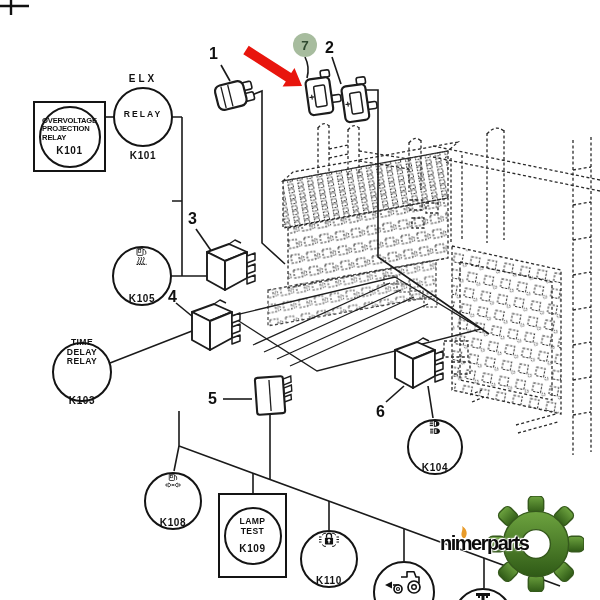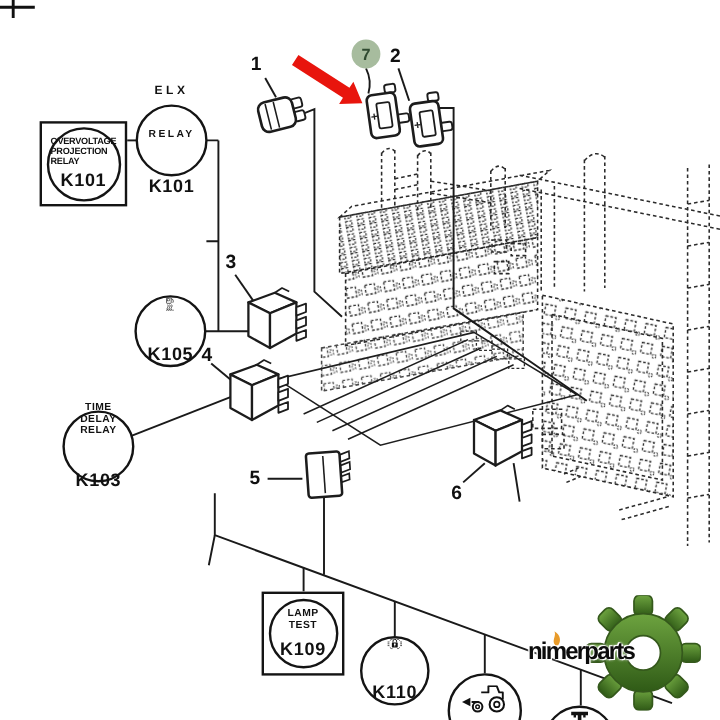--- a/index.html
+++ b/index.html
@@ -9,21 +9,21 @@
   .circle-label{position:absolute;z-index:2;background:#fff;border:2.2px solid #141414;border-radius:50%;
       display:flex;flex-direction:column;align-items:center;justify-content:center;
       text-align:center;font-weight:bold;color:#111;box-sizing:border-box;gap:25px;}
   .sq-box{position:absolute;z-index:2;background:#fff;border:2.4px solid #141414;
       display:flex;align-items:center;justify-content:center;box-sizing:border-box;}
   .inner-circle{border:2px solid #141414;border-radius:50%;background:#fff;
       display:flex;flex-direction:column;align-items:center;justify-content:center;
       text-align:center;font-weight:bold;box-sizing:border-box;}
   .t8{font-size:7.6px;line-height:1.12;letter-spacing:-0.2px;}
   .t9{font-size:8.6px;line-height:1.15;letter-spacing:0.4px;}
-  .code{font-size:15px;letter-spacing:0.6px;margin-top:3px;text-align:center;}
+  .code{font-size:10px;letter-spacing:0.6px;margin-top:3px;text-align:center;}
   .num{position:absolute;z-index:3;font-weight:bold;font-size:16px;color:#101010;}
   .badge{position:absolute;z-index:3;width:24px;height:24px;border-radius:50%;
       display:flex;align-items:center;justify-content:center;font-weight:bold;font-size:13.5px;}
   .icon-svg{display:block;}
   #logo{position:absolute;left:436px;top:496px;width:168px;height:104px;z-index:4;}
   #logo-text{position:absolute;left:4px;top:36px;font-size:20px;font-weight:bold;
       letter-spacing:-1.5px;color:#0c0c0c;
       text-shadow:0 0 2px #fff,0 0 3px #fff,1px 1px 0 #fff,-1px -1px 0 #fff;}
   .ls-wide{letter-spacing:3px;}
   .ls-mid{letter-spacing:2px;}
@@ -193,23 +193,51 @@
 
 <div class="circle-label" style="left:52px;top:342px;width:60px;height:60px;">
   <div class="t9">
     <div>TIME</div>
     <div>DELAY</div>
     <div>RELAY</div>
   </div>
   <div class="code">K103</div>
 </div>
 
-
-
-<div class="sq-box" style="left:218px;top:493px;width:69px;height:70px;">
+<div class="circle-label" style="left:407px;top:419px;width:56px;height:56px;">
+  <svg class="icon-svg" width="26" height="32" viewBox="0 0 26 32">
+    <g fill="#111">
+      <rect x="0" y="1" width="8" height="2.6"></rect>
+          <rect x="0" y="5.5" width="8" height="2.6"></rect>
+          <rect x="0" y="10" width="8" height="2.6"></rect>
+      <path d="M10 0 h5 c6 0 9 3.5 9 7 s-3 7 -9 7 h-5 z"></path>
+      <rect x="12.5" y="2.5" width="3" height="9" fill="#fff"></rect>
+      <rect x="1" y="19" width="8" height="2.6"></rect>
+          <rect x="1" y="23.5" width="8" height="2.6"></rect>
+          <rect x="1" y="28" width="8" height="2.6"></rect>
+      <path d="M11 18 h5 c6 0 9 3.5 9 7 s-3 7 -9 7 h-5 z"></path>
+      <rect x="13.5" y="20.5" width="3" height="9" fill="#fff"></rect>
+    </g>
+  </svg>
+  <div class="code">K104</div>
+</div>
+
+<div class="circle-label" style="left:144px;top:472px;width:58px;height:58px;">
+  <svg class="icon-svg" width="30" height="32" viewBox="0 0 30 32">
+    <rect x="7" y="0.8" width="11" height="13" rx="1.5" fill="#fff" stroke="#111" stroke-width="1.7"></rect>
+    <rect x="9.3" y="3" width="4.6" height="5" fill="none" stroke="#111" stroke-width="1.3"></rect>
+    <path d="M18 2.5 q6.5 1.5 5 8.5 l-1.8 2" fill="none" stroke="#111" stroke-width="1.7"></path>
+    <path d="M0 21.5 H6 V19 L11 23.5 L6 28 V25.5 H0 Z" fill="#fff" stroke="#111" stroke-width="1.5" stroke-linejoin="round"></path>
+    <path d="M30 21.5 H24 V19 L19 23.5 L24 28 V25.5 H30 Z" fill="#fff" stroke="#111" stroke-width="1.5" stroke-linejoin="round"></path>
+    <path d="M12.5 21 l3 2.5 -3 2.5 z M17.5 21 l-3 2.5 3 2.5 z" fill="#111"></path>
+  </svg>
+  <div class="code">K108</div>
+</div>
+
+<div class="sq-box" style="left:218px;top:493px;width:69px;height:85px;">
   <div class="inner-circle" style="width:58px;height:58px;">
     <div class="t9">
       <div>LAMP</div>
       <div>TEST</div>
     </div>
     <div class="code" style="margin-top:7px;">K109</div>
   </div>
 </div>
 
 <div class="circle-label" style="left:300px;top:530px;width:58px;height:58px;">

